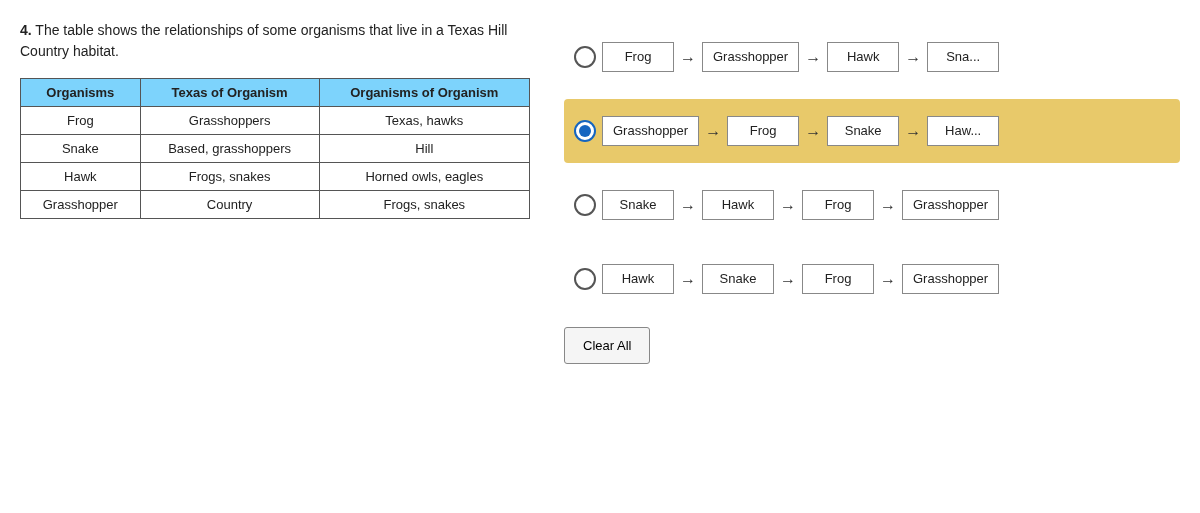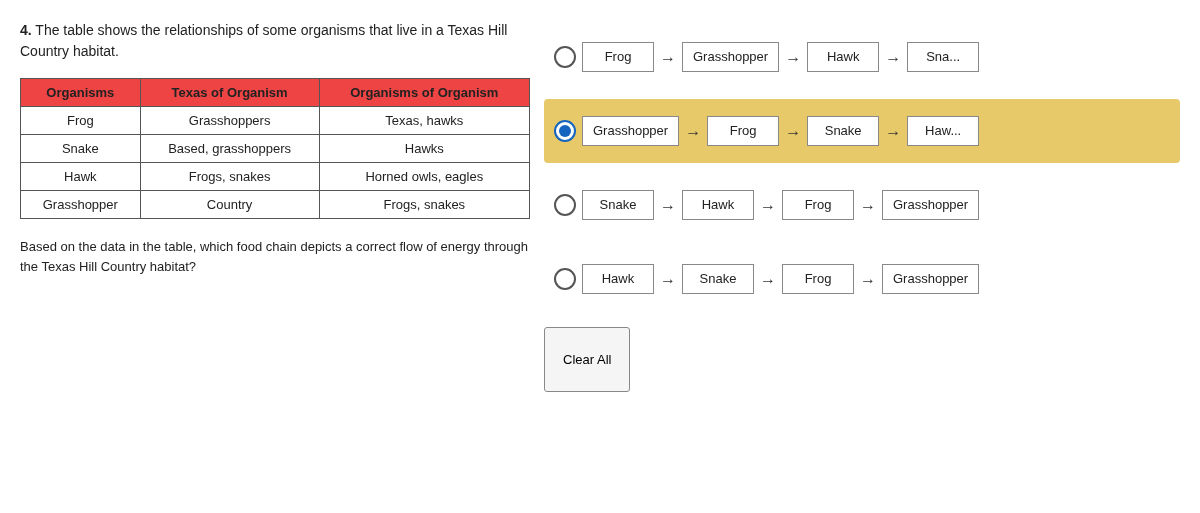--- a/index.html
+++ b/index.html
@@ -7,21 +7,21 @@
       font-family: Arial, sans-serif;
       background: #fff;
       font-size: 14px;
       color: #222;
     }
     .page {
       display: flex;
       width: 1200px;
       min-height: 513px;
       padding: 20px;
-      gap: 4px;
+      gap: 24px;
     }
     .left-panel {
       flex: 0 0 520px;
       padding-right: 10px;
     }
     .question-text {
       font-size: 14px;
       line-height: 1.5;
       margin-bottom: 16px;
     }
@@ -34,21 +34,21 @@
       margin-bottom: 18px;
       font-size: 13px;
     }
     th, td {
       border: 1px solid #555;
       padding: 6px 10px;
       text-align: center;
     }
     th {
       font-weight: bold;
-      background: #ef4444;
+      background: #7dd3fc;
     }
     .based-text {
       font-size: 13px;
       line-height: 1.5;
     }
     
     .right-panel {
       flex: 1;
       display: flex;
       flex-direction: column;
@@ -97,21 +97,21 @@
       font-size: 13px;
       line-height: 1.3;
     }
     .arrow {
       font-size: 16px;
       color: #333;
       flex-shrink: 0;
     }
     .clear-all-btn {
       margin-top: 6px;
-      padding: 24px 18px;
+      padding: 10px 18px;
       border: 1px solid #888;
       background: #f5f5f5;
       cursor: pointer;
       font-size: 13px;
       border-radius: 3px;
       align-self: flex-start;
     }
   </style>
 </head>
 <body>
@@ -134,36 +134,35 @@
       </thead>
       <tbody id="table-body">
       <tr>
             <td>Frog</td>
             <td>Grasshoppers</td>
             <td>Texas, hawks</td>
           </tr>
           <tr>
             <td>Snake</td>
             <td>Based, grasshoppers</td>
-            <td>Hawks</td>
+            <td>Hill</td>
           </tr>
           <tr>
             <td>Hawk</td>
             <td>Frogs, snakes</td>
             <td>Horned owls, eagles</td>
           </tr>
           <tr>
             <td>Grasshopper</td>
             <td>Country</td>
             <td>Frogs, snakes</td>
           </tr>
         </tbody>
     </table>
 
-    <p class="based-text">Based on the data in the table, which food chain depicts a correct flow of energy through the Texas Hill Country habitat?</p>
   </div>
 
   <div class="right-panel">
     <div id="answers-container" style="display: flex; flex-direction: column; gap: 10px;">
         <div class="answer-row">
           <div class="radio-circle"></div>
           <div class="chain-box">Frog</div>
           <span class="arrow">→</span>
           <div class="chain-box">Grasshopper</div>
           <span class="arrow">→</span>

